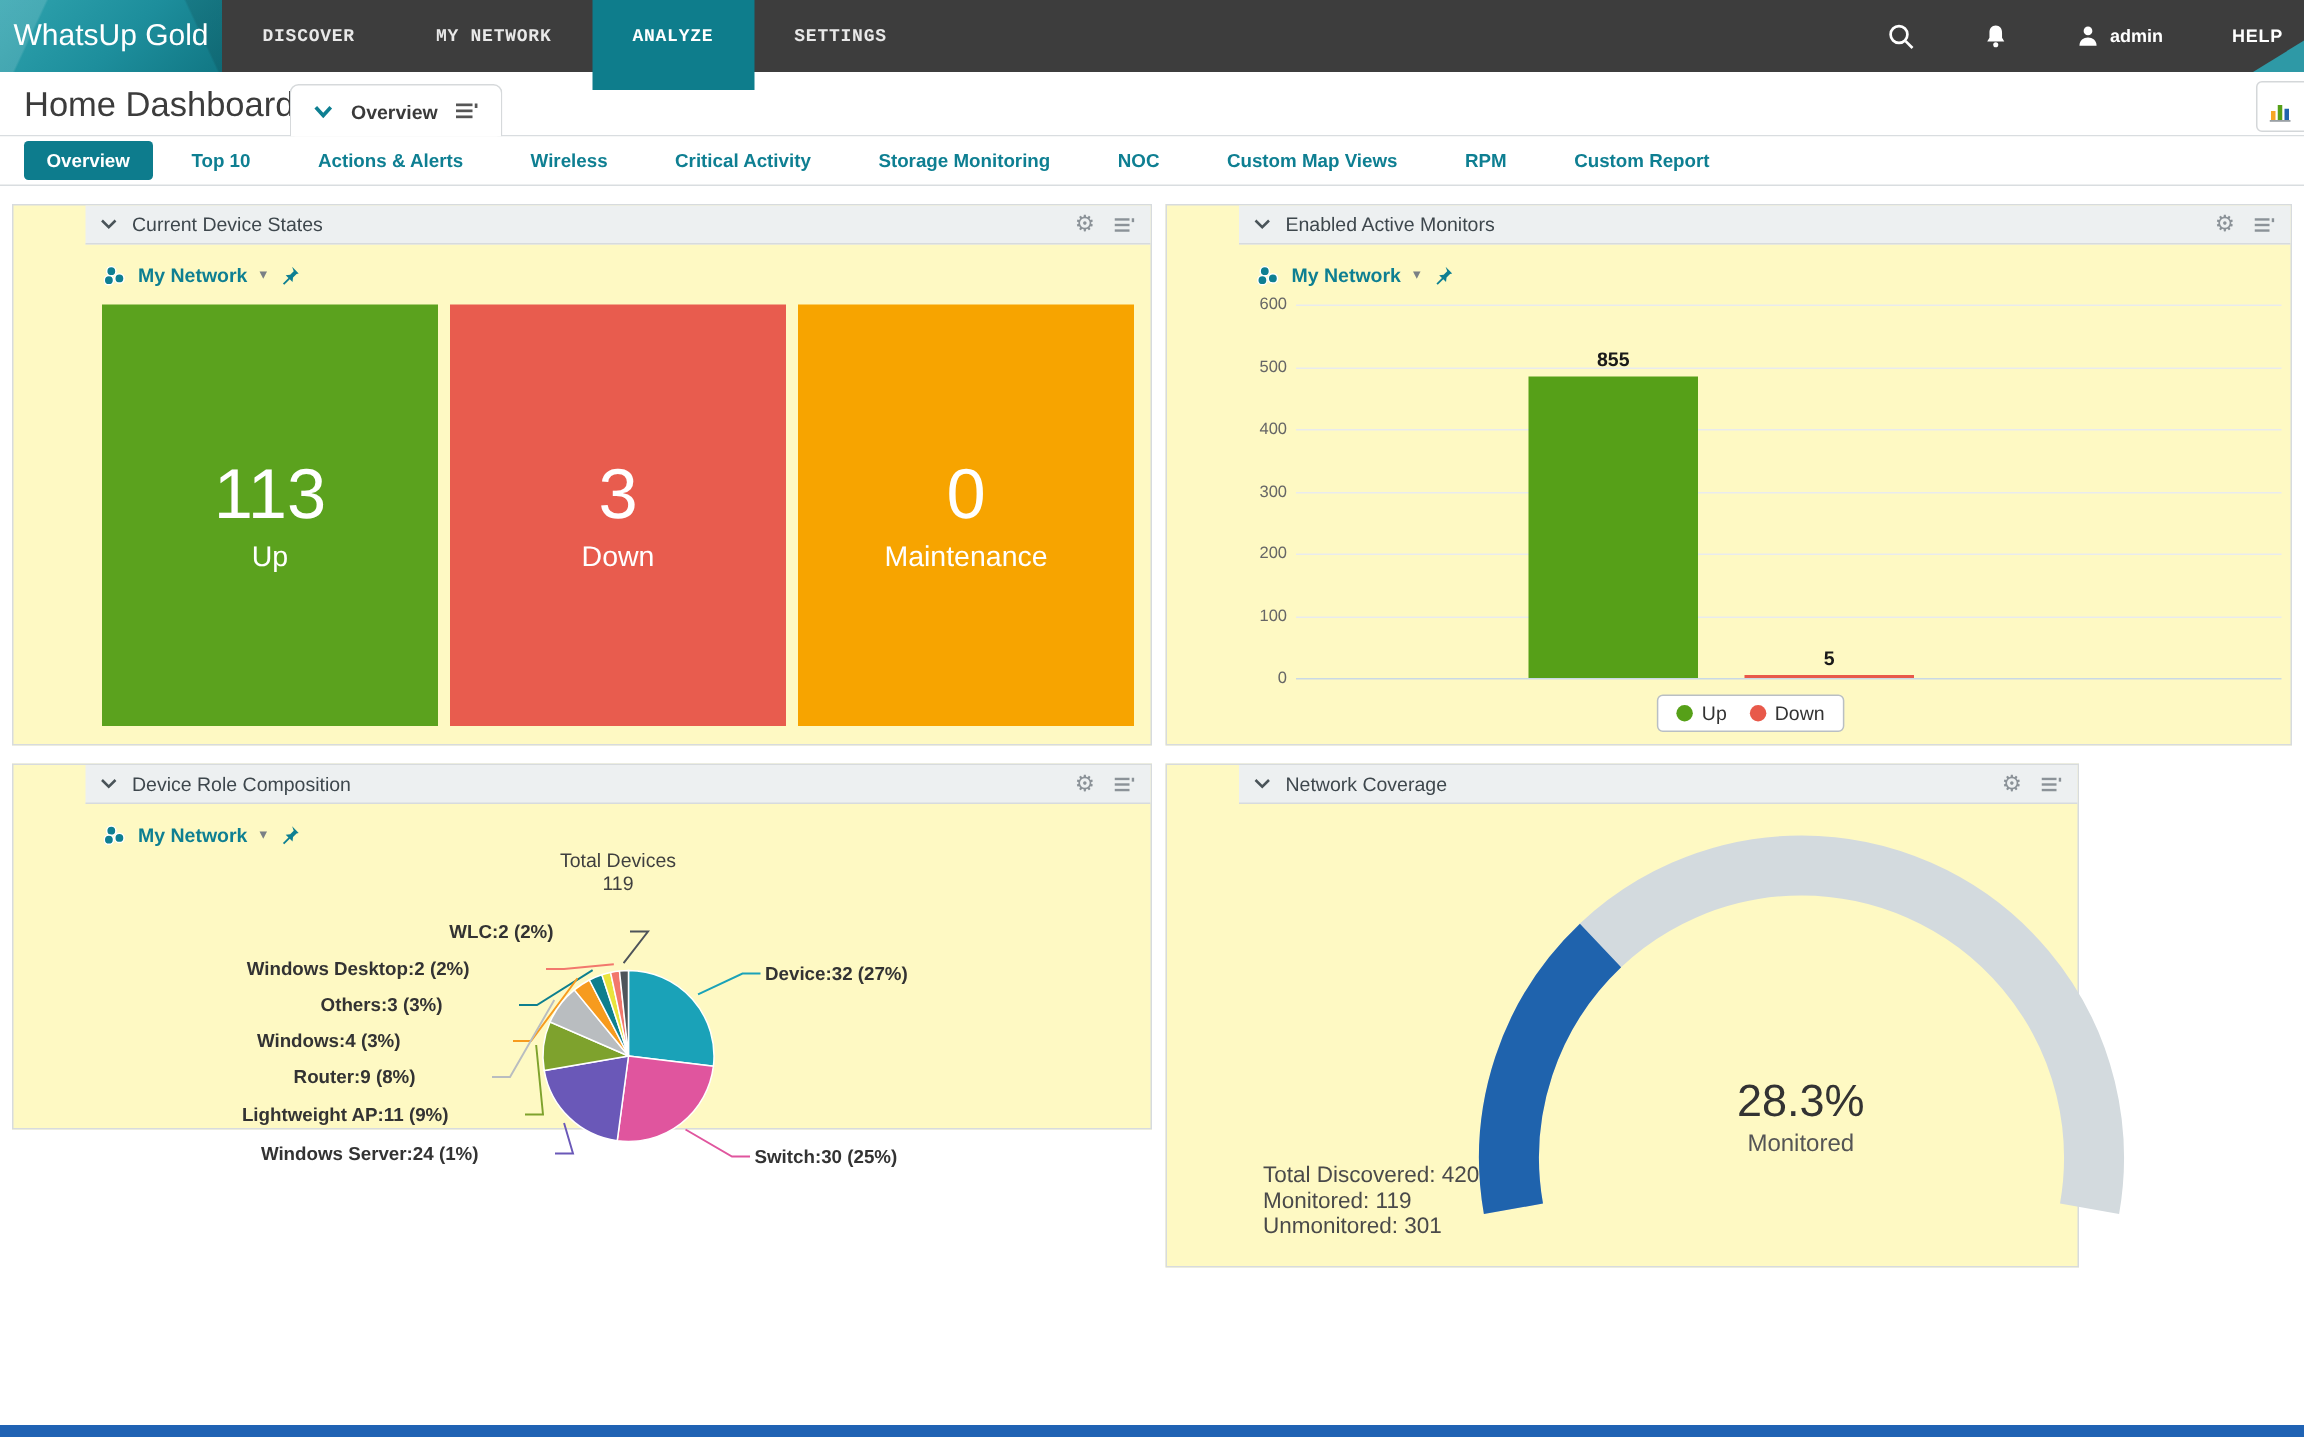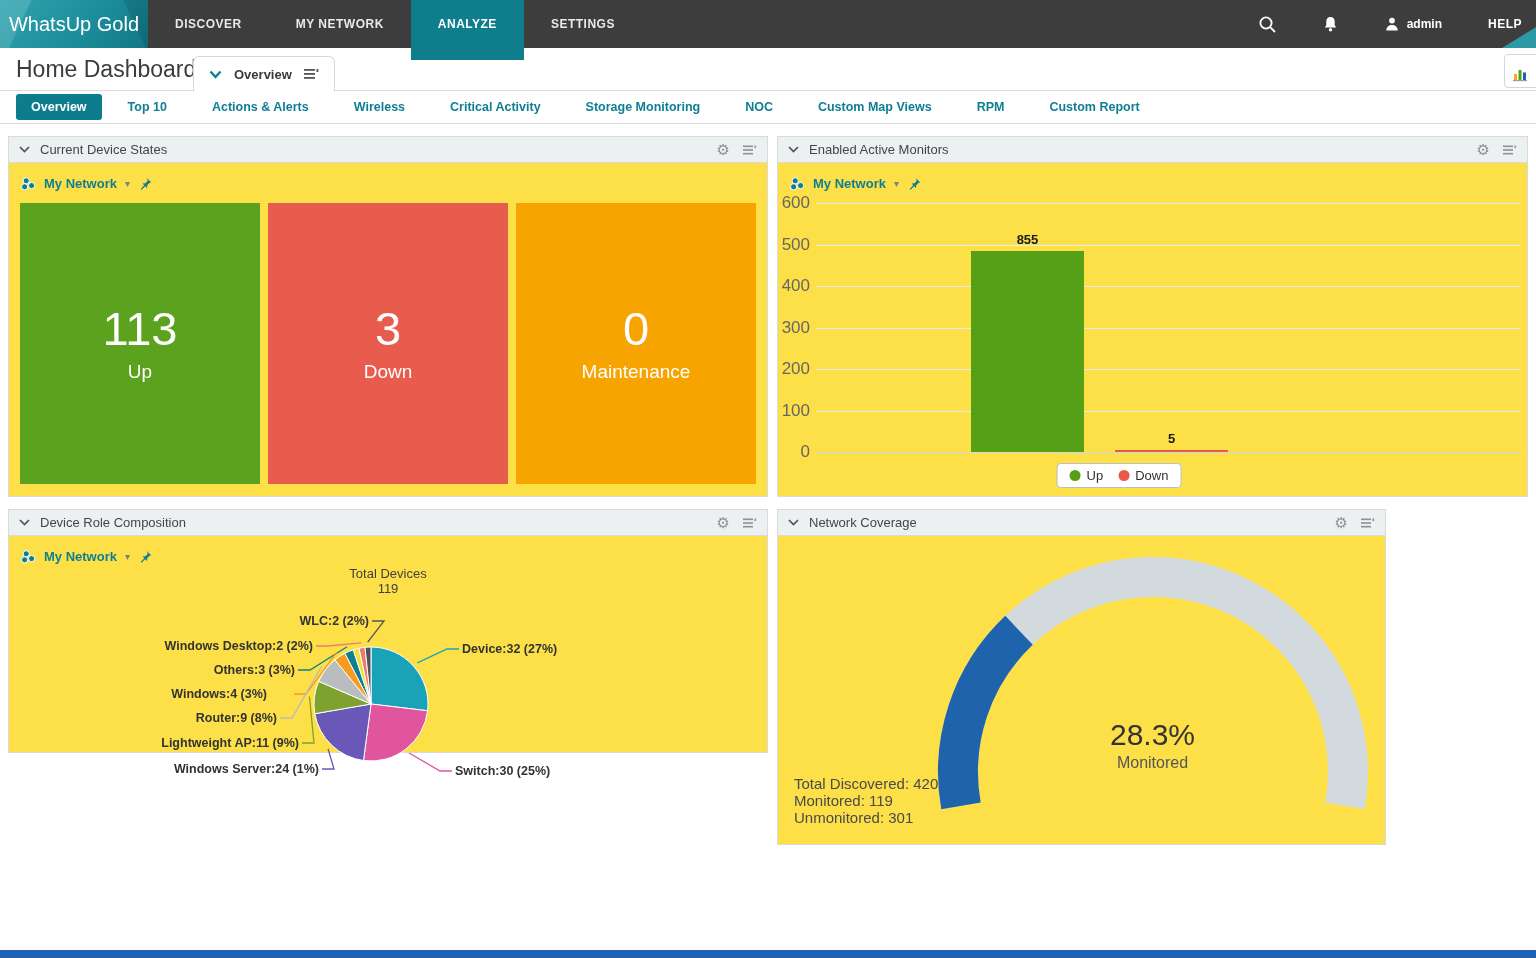--- a/index.html
+++ b/index.html
@@ -11,21 +11,21 @@
   
   .topnav { position:absolute; top:0; left:0; right:0; height:48px; background:#3d3d3d; z-index:10; }
   .brand {
     position:absolute; left:0; top:0; width:148px; height:48px; line-height:48px; text-align:center;
     color:#fff; font-size:20px; cursor:pointer;
     background-image:
       linear-gradient(115deg, rgba(255,255,255,.14) 18%, rgba(255,255,255,0) 19%),
       linear-gradient(245deg, rgba(0,0,0,.12) 14%, rgba(0,0,0,0) 15%),
       linear-gradient(135deg,#2fa3ae 0%, #1d8e9c 55%, #117784 100%);
   }
-  .navitems { position:absolute; left:148px; top:0; height:60px; display:flex; }
+  .navitems { position:absolute; left:148px; top:0; height:60px; display:flex;font-family:Liberation Mono, monospace; }
   .navitem {
     padding:0 27px; line-height:48px; color:#e8e8e8; font-size:12px; font-weight:bold;
     letter-spacing:.5px; cursor:pointer; text-decoration:none;
   }
   .navitem.active { background:#0e7d8c; color:#fff; }
   .nav-right { position:absolute; right:14px; top:0; height:48px; display:flex; align-items:center; gap:46px; }
   .nav-user { display:flex; align-items:center; gap:7px; color:#fff; font-size:12px; font-weight:bold; cursor:pointer; }
   .nav-help { color:#fff; font-size:12px; font-weight:bold; letter-spacing:.5px; cursor:pointer; text-decoration:none; }
   .corner-tri { position:absolute; right:0; bottom:0; width:0; height:0;
     border-left:34px solid transparent; border-bottom:21px solid #2e99a6; }
@@ -41,40 +41,40 @@
   .report-picker {
     position:absolute; right:-14px; top:6px; width:46px; height:34px; background:#fff;
     border:1px solid #d4d7d9; border-radius:4px; cursor:pointer; padding:6px 0 0 8px;
   }
   
   .subtabs { position:absolute; top:91px; left:0; right:0; height:33px; border-bottom:1px solid #d9dde0;
     display:flex; align-items:center; gap:45px; padding-left:16px; background:#fff; }
   .subtab { color:#0e7f92; font-size:12.5px; font-weight:bold; cursor:pointer; text-decoration:none; white-space:nowrap; }
   .subtab.active { background:#0d7c8d; color:#fff; padding:6px 15px; border-radius:3px; margin-right:-19px; }
   
-  .panel { position:absolute; border:1px solid #d7dbde; background:#fde047; }
+  .panel { position:absolute; border:1px solid #d7dbde; background:#fef9c3;padding-left:48px; }
   .panel-header { height:26px; background:#edf0f1; border-bottom:1px solid #d7dbde;
     display:flex; align-items:center; gap:10px; padding:0 10px; }
   .panel-title { font-size:13px; color:#3e474d; }
   .panel-actions { margin-left:auto; display:flex; align-items:center; gap:13px; }
   .gear { color:#8b9298; font-size:15px; line-height:1; cursor:pointer; }
   .panel-body { position:relative; width:100%; height:calc(100% - 26px); }
   .scope-row { display:flex; align-items:center; gap:8px; padding:9px 12px 0 12px; height:32px; }
   .scope-link { color:#0e7f92; font-size:13px; font-weight:bold; cursor:pointer; text-decoration:none; }
   .caret { font-size:10px; color:#7a8085; cursor:pointer; line-height:1; }
   
   .tiles { display:flex; gap:8px; padding:8px 11px 0 11px; }
   .tile { flex:1; height:281px; color:#fff; display:flex; flex-direction:column; align-items:center; justify-content:center; cursor:pointer; }
   .tile-value { font-size:47px; line-height:1.05; }
   .tile-label { font-size:19px; margin-top:7px; }
   
   .bar-chart { position:absolute; left:0; right:0; top:34px; bottom:0; }
   .gridline { position:absolute; left:38px; right:6px; height:1px; background:#e9ebed; }
   .gridline.baseline { background:#c9d9e6; }
-  .ytick { position:absolute; left:2px; width:30px; text-align:right; font-size:17px; color:#666; height:12px; line-height:12px; }
+  .ytick { position:absolute; left:2px; width:30px; text-align:right; font-size:11px; color:#666; height:12px; line-height:12px; }
   .bar { position:absolute; width:113px; cursor:pointer; }
   .bar-value { position:absolute; top:-19px; left:0; width:100%; text-align:center; font-size:13px; font-weight:bold; color:#1a1a1a; }
   .legend { position:absolute; top:266px; left:341px; transform:translateX(-50%);
     border:1px solid #b9bfc4; border-radius:4px; background:#fff; padding:4px 12px; display:flex; gap:15px; }
   .legend-item { display:flex; align-items:center; gap:6px; font-size:13px; color:#333; cursor:pointer; }
   .legend-dot { width:11px; height:11px; border-radius:50%; }
   
   .pie-center-head { position:absolute; top:30px; left:0; width:100%; text-align:center;
     font-size:13px; color:#3f3f3f; line-height:15px; }
   .pie-svg { position:absolute; left:0; top:0; }

